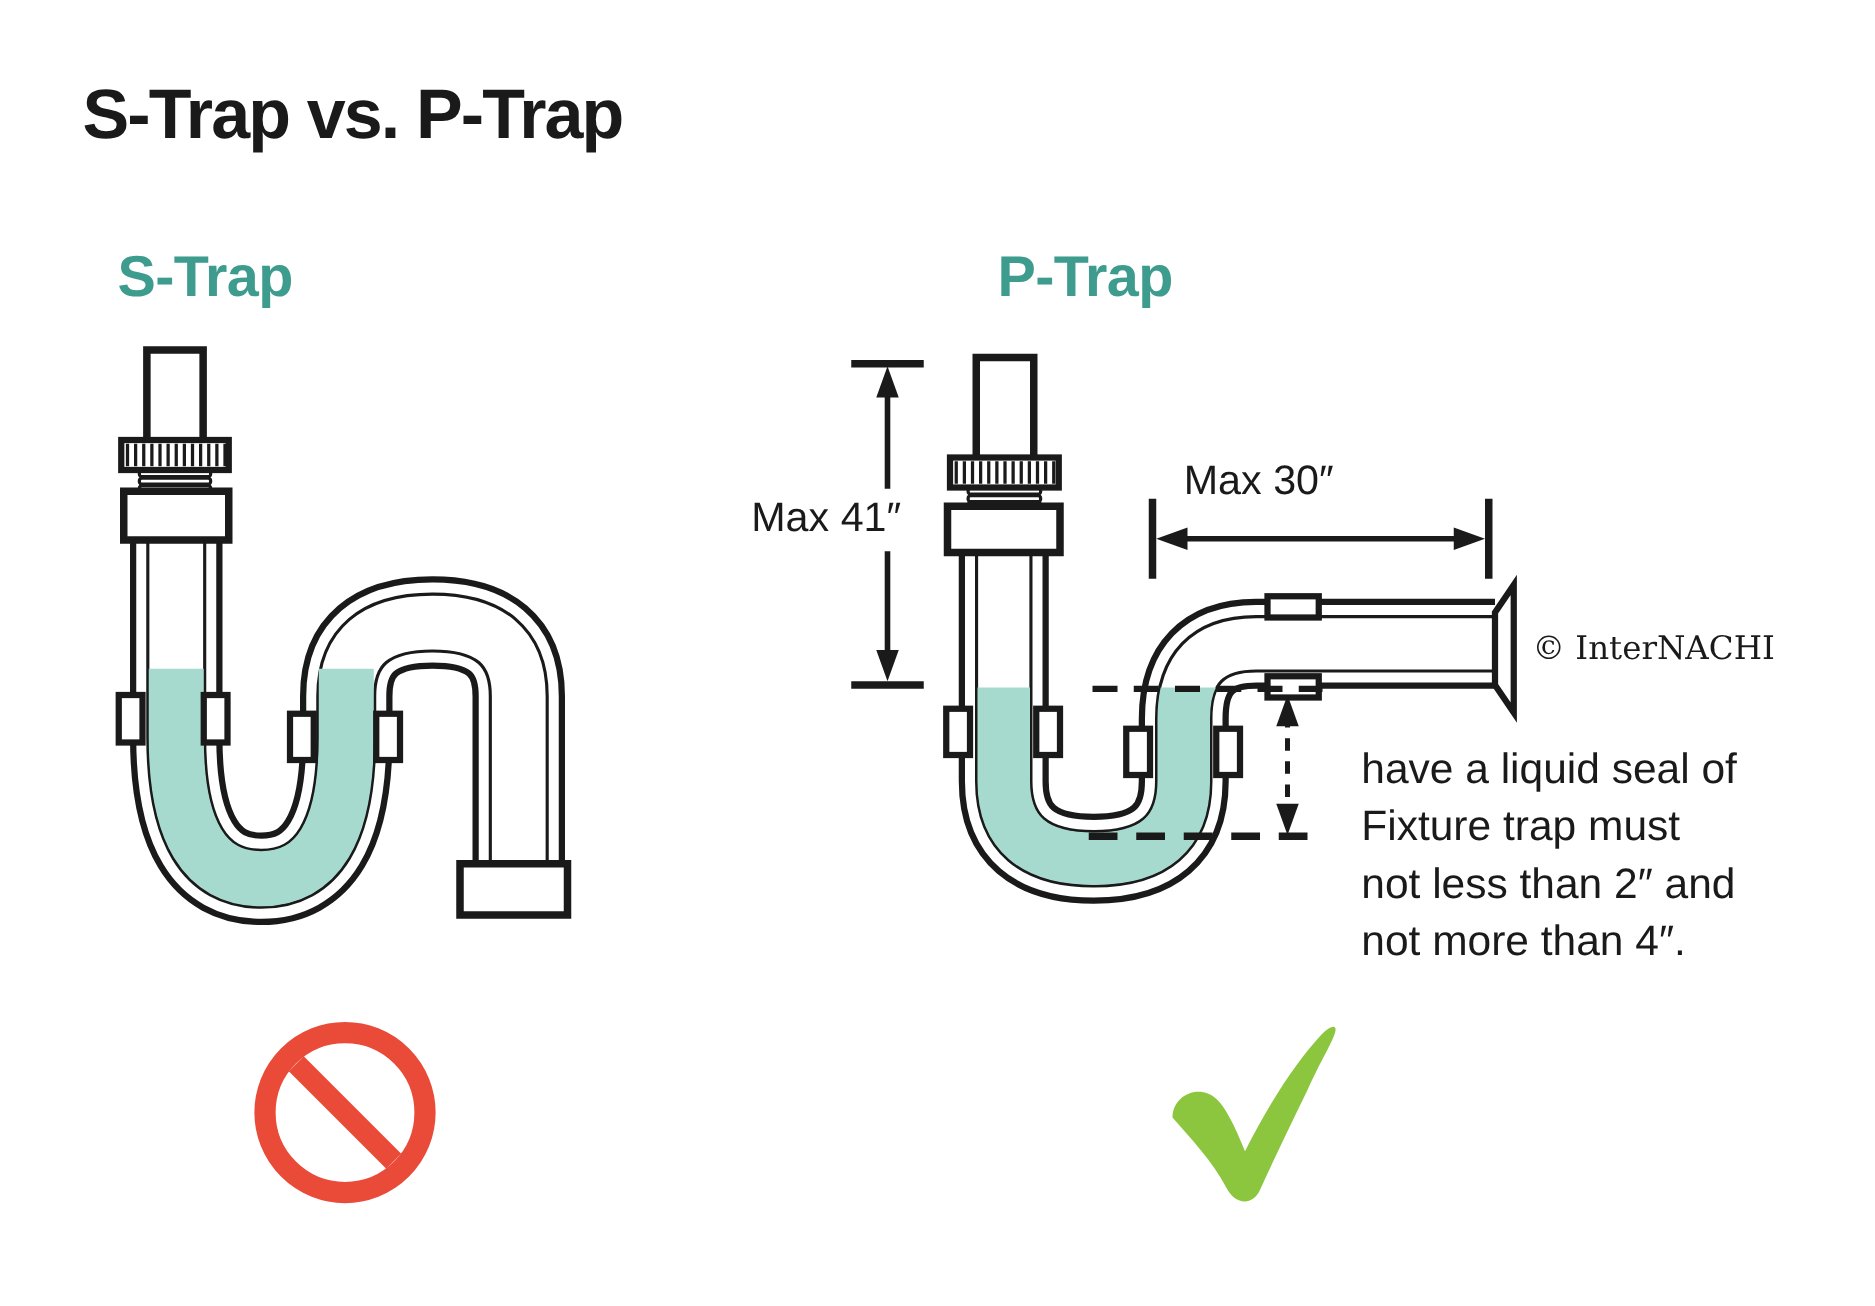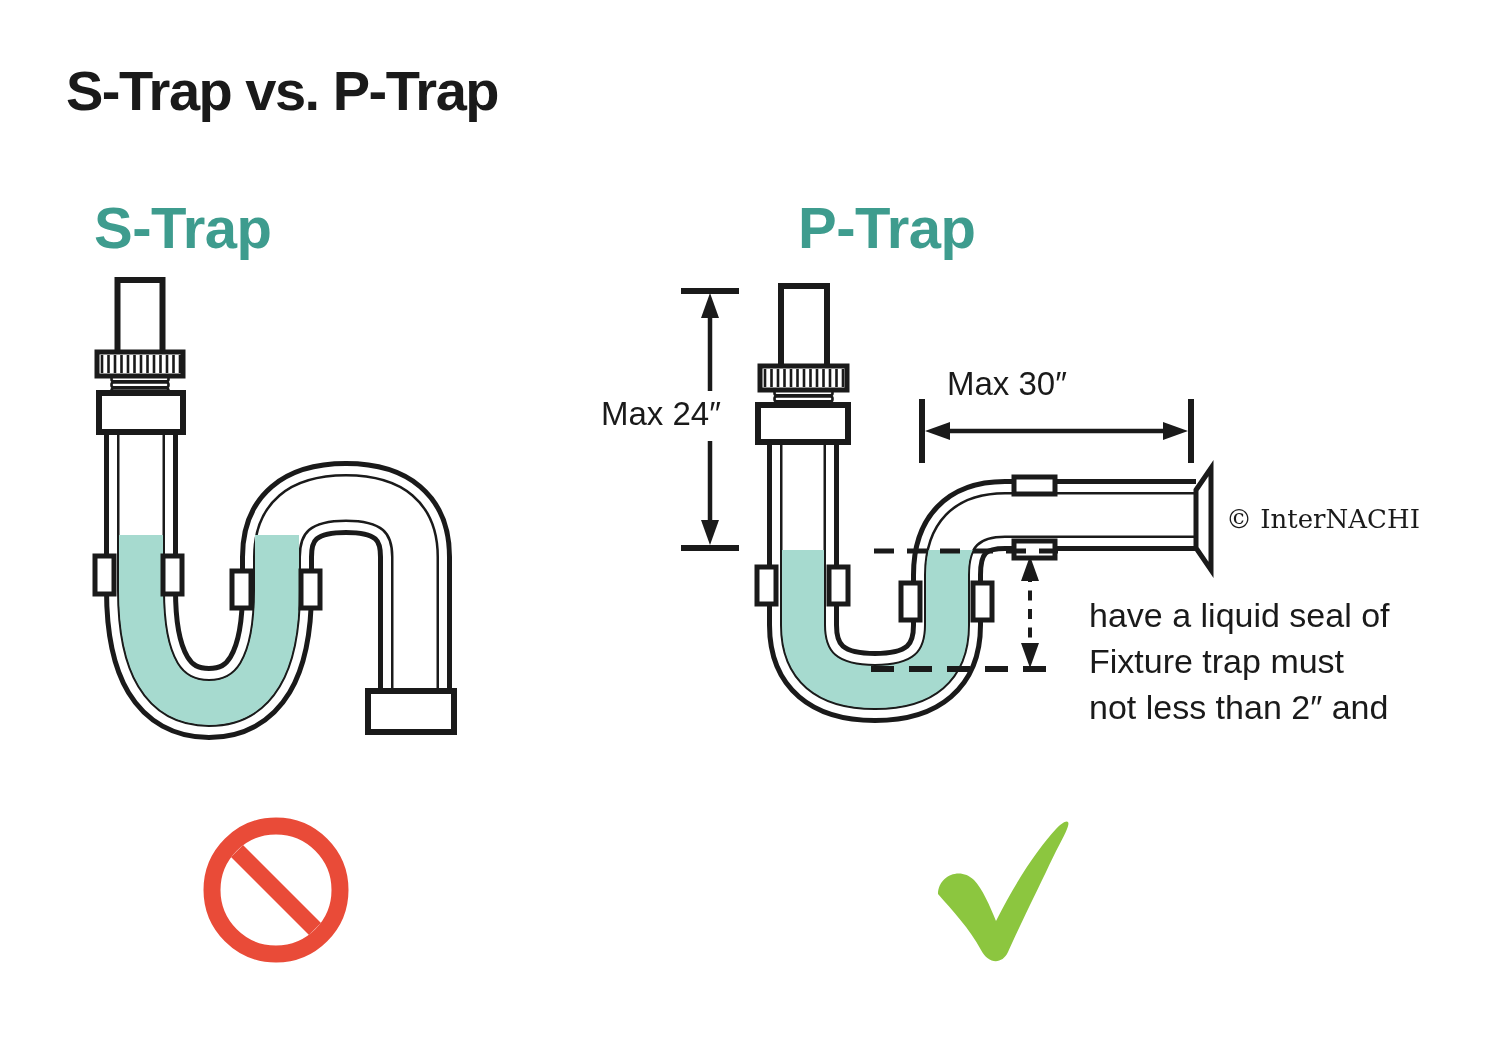--- a/index.html
+++ b/index.html
@@ -10,21 +10,21 @@
     --green:#8cc63f;
   }
   html,body{margin:0;padding:0;background:#fff;}
   #canvas{
     position:relative;width:1500px;height:1045px;background:#ffffff;
     font-family:"Liberation Sans",sans-serif;overflow:hidden;padding-left:32px;
   }
   #art{position:absolute;left:0;top:0;}
   .txt{position:absolute;color:var(--ink);white-space:nowrap;}
   .title{left:66px;top:58px;font-size:56px;font-weight:bold;letter-spacing:-1.5px;}
-  .trap-label{font-size:58px;font-weight:bold;color:var(--teal);letter-spacing:-0.5px;}
+  .trap-label{font-size:46px;font-weight:bold;color:var(--teal);letter-spacing:-0.5px;}
   .s-label{left:94px;top:194px;}
   .p-label{left:753px;top:194px;margin-left:45px;}
   .dim-label{font-size:33px;}
   .max24{left:601px;top:395px;}
   .max30{left:947px;top:365px;}
   .copyright{left:1226px;top:504px;font-size:26px;font-family:"DejaVu Serif",serif;}
   .note{left:1089px;top:592px;font-size:34px;line-height:46px;white-space:normal;width:360px;}
 
   
   .po{stroke:var(--ink);stroke-width:74;fill:none;}
@@ -164,24 +164,25 @@
              C1017,879 1040,846 1056,829 C1063,821 1072,817 1067,829
              C1064,837 1056,850 1046,872 C1030,905 1016,934 1008,952
              C1002,965 988,964 981,950 C970,929 952,910 938,894 Z"></path>
   </svg>
 
   <div class="txt title">S-Trap vs. P-Trap</div>
 
   <div class="txt trap-label s-label">S-Trap</div>
   <div class="txt trap-label p-label">P-Trap</div>
 
-  <div class="txt dim-label max24">Max 24″</div>
+  <div class="txt dim-label max24">Max 41″</div>
   <div class="txt dim-label max30">Max 30″</div>
 
   <div class="txt copyright">© InterNACHI</div>
 
   <div class="txt note">
     <div>have a liquid seal of</div>
     <div>Fixture trap must</div>
     <div>not less than 2″ and</div>
+    <div>not more than 4″.</div>
   </div>
 
 </div>
 
 </body></html>

